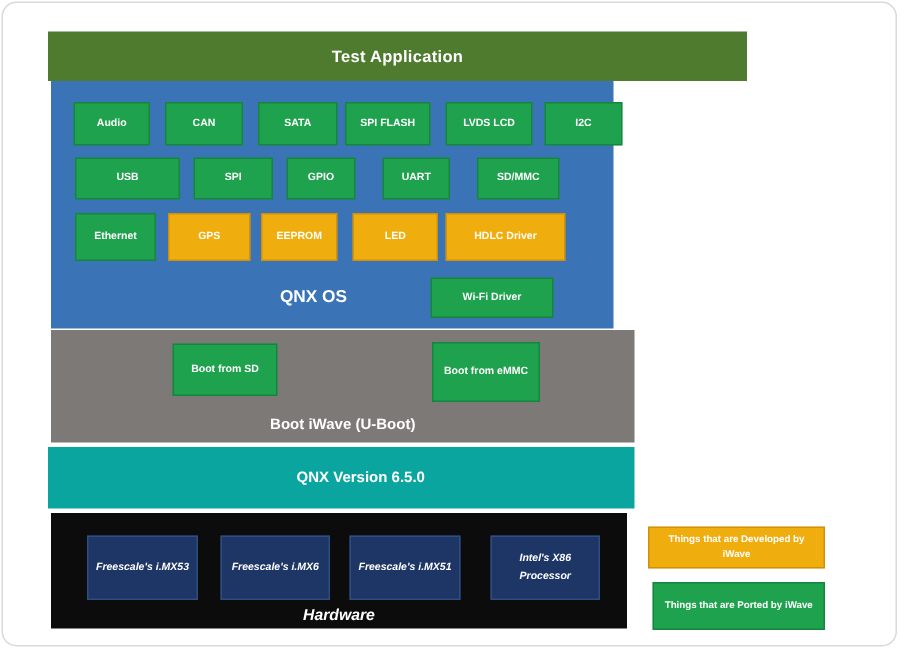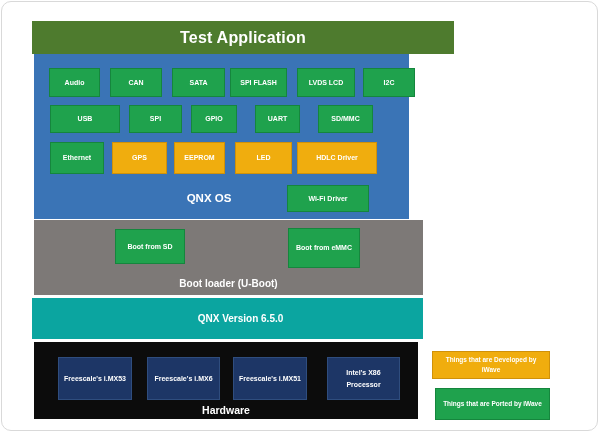--- a/index.html
+++ b/index.html
@@ -33,23 +33,23 @@
     position: absolute;
     display: flex;
     align-items: center;
     justify-content: center;
     text-align: center;
     color: var(--text-white);
     font-weight: bold;
   }
   
   .app-bar {
-    left: 30px; top: 19px; width: 422px; height: 33px;
+    left: 30px; top: 19px; width: 466px; height: 33px;
     background: var(--app-bar-green);
-    font-size: 16px; letter-spacing: .2px;
+    font-size: 11px; letter-spacing: .2px;
   }
   .os-section {
     position: absolute;
     left: 32px; top: 52px; width: 375px; height: 165px;
     background: var(--os-blue);
   }
   .boot-section {
     position: absolute;
     left: 32px; top: 218px; width: 389px; height: 75px;
     background: var(--boot-gray);
@@ -57,20 +57,21 @@
   .qnx-version {
     left: 30px; top: 296px; width: 391px; height: 41px;
     background: var(--qnx-teal);
     font-size: 10px;
     padding-left: 26px;
   }
   .hw-section {
     position: absolute;
     left: 32px; top: 340px; width: 384px; height: 77px;
     background: var(--hardware-black);
+    font-style: italic;
   }
   
   .box {
     font-size: 7px;
     line-height: 1.35;
     padding: 1px 2px;
   }
   .green  { background: var(--module-green); border: 1px solid rgba(0,70,25,.30); }
   .orange { background: var(--iwave-orange); border: 1px solid rgba(150,95,0,.35); }
   
@@ -165,21 +166,21 @@
     <div class="box orange b-led">LED</div>
     <div class="box orange b-hdlc">HDLC Driver</div>
 
     <div class="bar os-label">QNX OS</div>
     <div class="box green b-wifi">Wi-Fi Driver</div>
   </div>
 
   <div class="boot-section">
     <div class="box green b-bootsd">Boot from SD</div>
     <div class="box green b-bootemmc">Boot from eMMC</div>
-    <div class="bar boot-label">Boot loader (U-Boot)</div>
+    <div class="bar boot-label">Boot iWave (U-Boot)</div>
   </div>
 
   <div class="bar qnx-version">QNX Version 6.5.0</div>
 
   <div class="hw-section">
     <div class="chip c1">Freescale's i.MX53</div>
     <div class="chip c2">Freescale's i.MX6</div>
     <div class="chip c3">Freescale's i.MX51</div>
     <div class="chip c4">Intel's X86 Processor</div>
     <div class="bar hw-label">Hardware</div>

